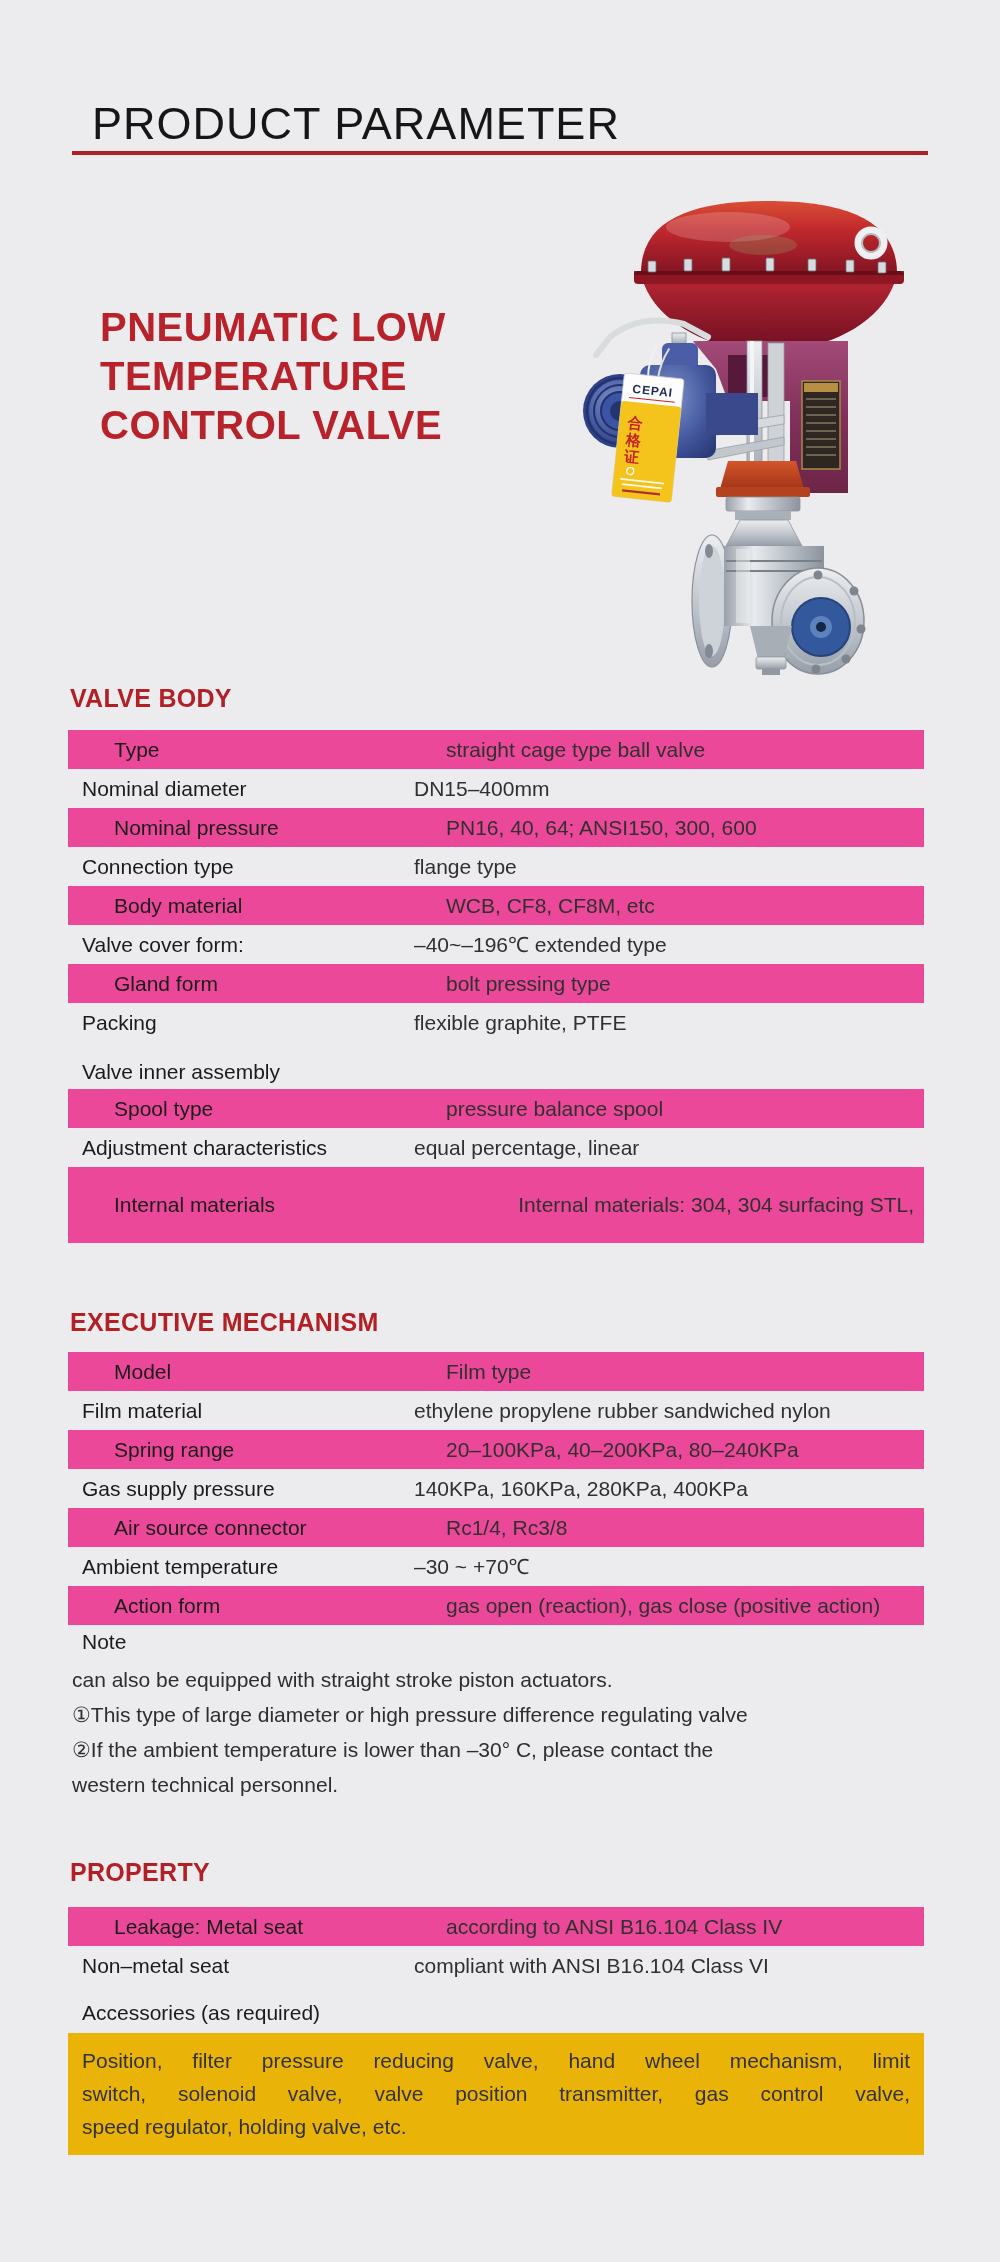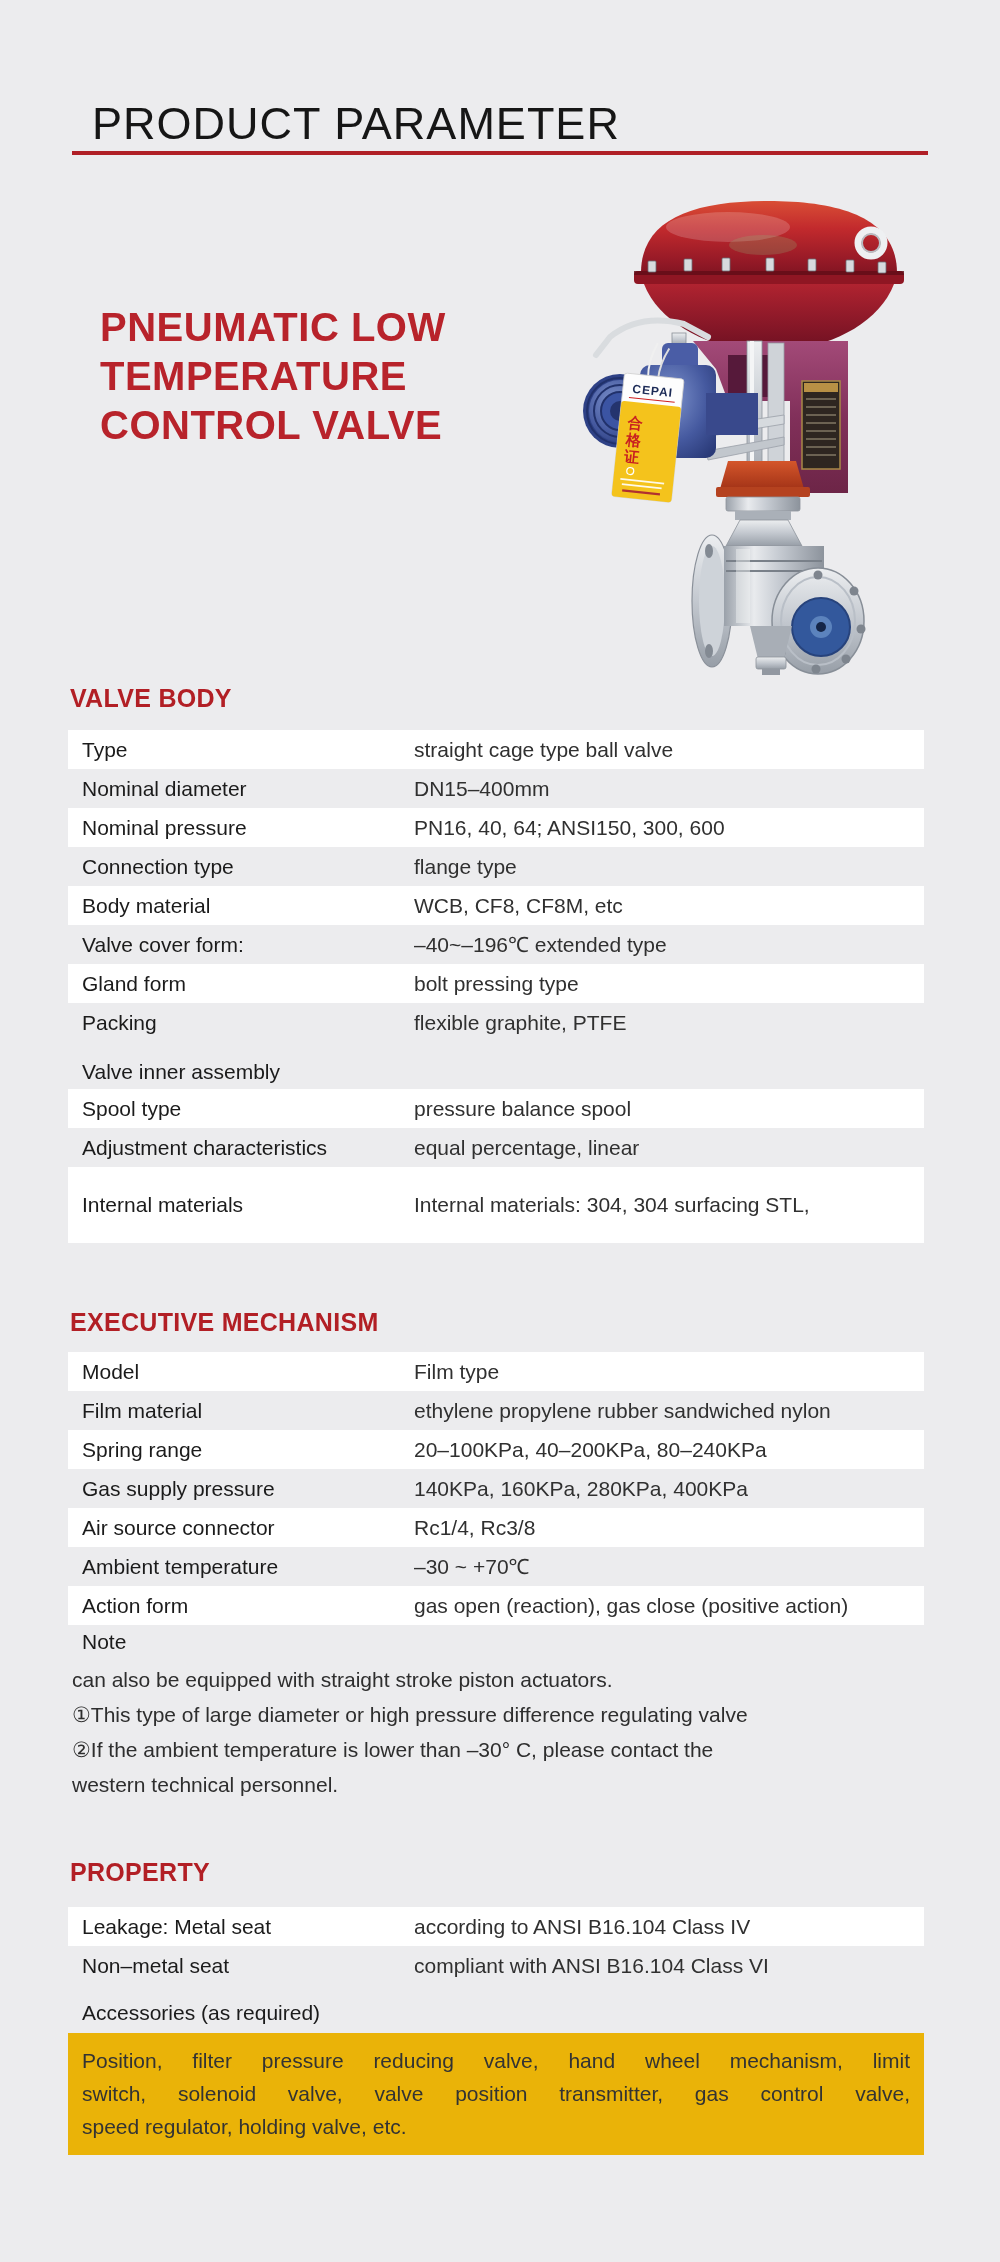--- a/index.html
+++ b/index.html
@@ -27,30 +27,30 @@
   }
   .photo-wrap{left:578px;top:193px;width:364px;height:488px;}
   
   .sec-heading{
     left:70px;
     font-size:25px;font-weight:700;color:#b21f25;letter-spacing:0.3px;
   }
   
   .ptable{left:68px;width:856px;}
   .trow{display:flex;align-items:center;height:39px;}
-  .trow.shaded{background:#ffffff;}
+  .trow.shaded{background:#ec4899;padding-left:32px;}
   .trow.tall{height:76px;}
   .tlabel{
     width:332px;flex:0 0 332px;padding-left:14px;
     font-size:21px;color:#1b1b1b;
   }
   .tvalue{
     flex:1;font-size:21px;color:#303030;padding-right:10px;line-height:26px;
   }
-  .tvalue .vline{line-height:30px;}
+  .tvalue .vline{line-height:30px;text-align:right;}
   .sub-label,.note-label,.acc-label{
     left:82px;font-size:21px;color:#1b1b1b;
   }
   .notes{
     left:72px;width:862px;font-size:21px;color:#2e2e2e;line-height:35px;
   }
   .acc-box{
     left:68px;width:828px;background:#eab308;
     padding:11px 14px 12px 14px;
     font-size:21px;color:#333;line-height:33px;

